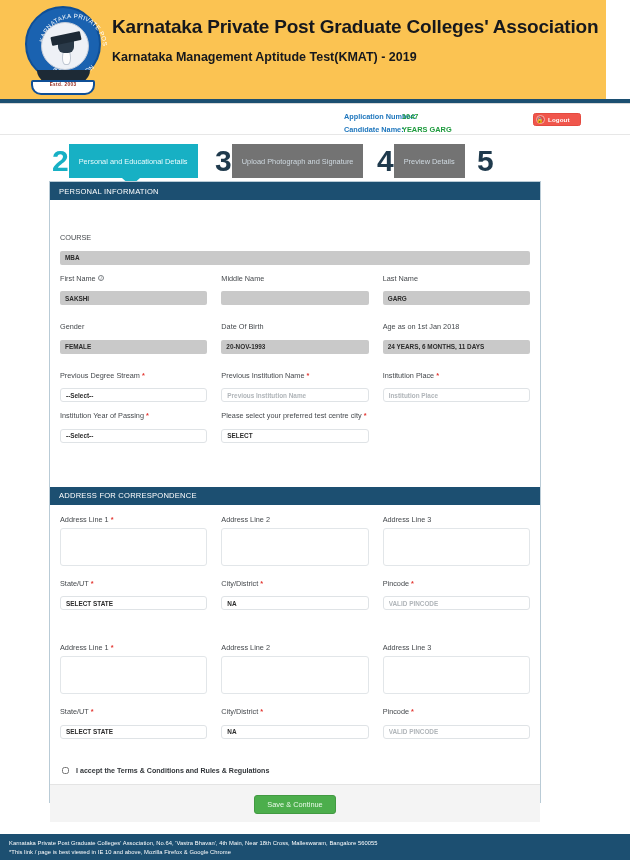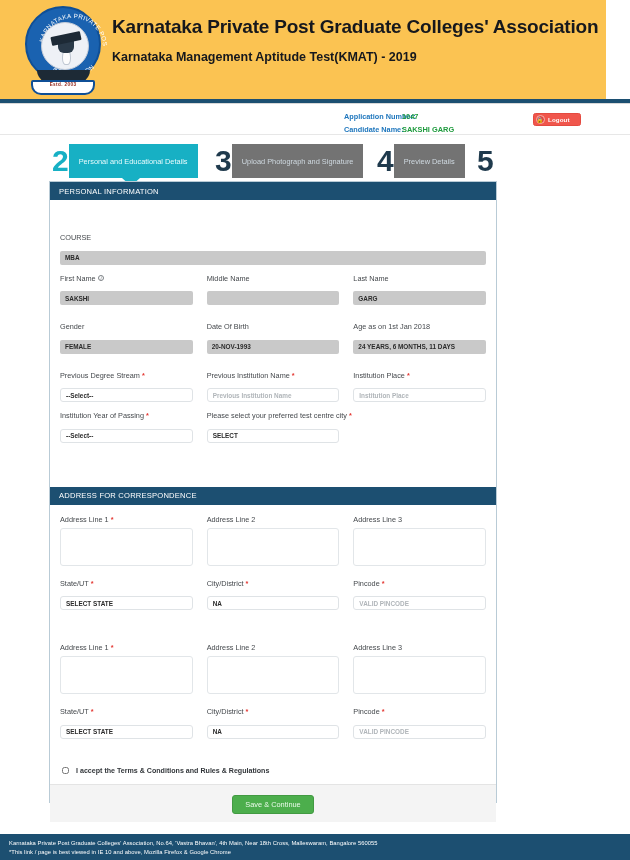--- a/index.html
+++ b/index.html
@@ -119,21 +119,21 @@
   .step.inactive .step-num { color:#1f3a4d; }
   .step.inactive .step-box { background:#737373; color:#cfd9e0; }
   .step-arrow {
     position:absolute; left:73px; top:34px;
     width:0; height:0; border-left:9px solid transparent;
     border-right:9px solid transparent; border-top:8px solid #17b0c4;
   }
 
   
   .panel {
-    position:absolute; left:49px; top:181px; width:448px; height:622px;
+    position:absolute; left:49px; top:181px; width:492px; height:622px;
     background:#ffffff; border:1px solid #b9cbd6;
   }
   .sect-head {
     height:18px; background:#1c4f71; color:#ffffff;
     display:flex; align-items:center; padding:0 9px;
     font-size:7.6px; letter-spacing:0.2px;
   }
   .sect-head .chk-wrap {
     margin-left:auto; display:flex; align-items:center; gap:4px;
     font-size:6.2px; letter-spacing:0.05px; color:#ffffff;
@@ -232,21 +232,21 @@
   </div>
   <div class="header-rule"></div>
   <div class="header-rule2"></div>
 
   <div class="appbar"></div>
   <div class="appinfo">
     <div>
       <span class="lbl">Application Number:</span><span class="val">1047</span>
     </div>
     <div>
-      <span class="lbl">Candidate Name:</span><span class="val">SAKSHI GARG</span>
+      <span class="lbl">Candidate Name:</span><span class="val">YEARS GARG</span>
     </div>
   </div>
   <div class="logout-btn">
     <span class="logout-lock">🔒</span>
     <span class="logout-text">Logout</span>
   </div>
   <div class="divider-line"></div>
 
   <div class="steps">
     <div class="step active" style="left:0px;">

